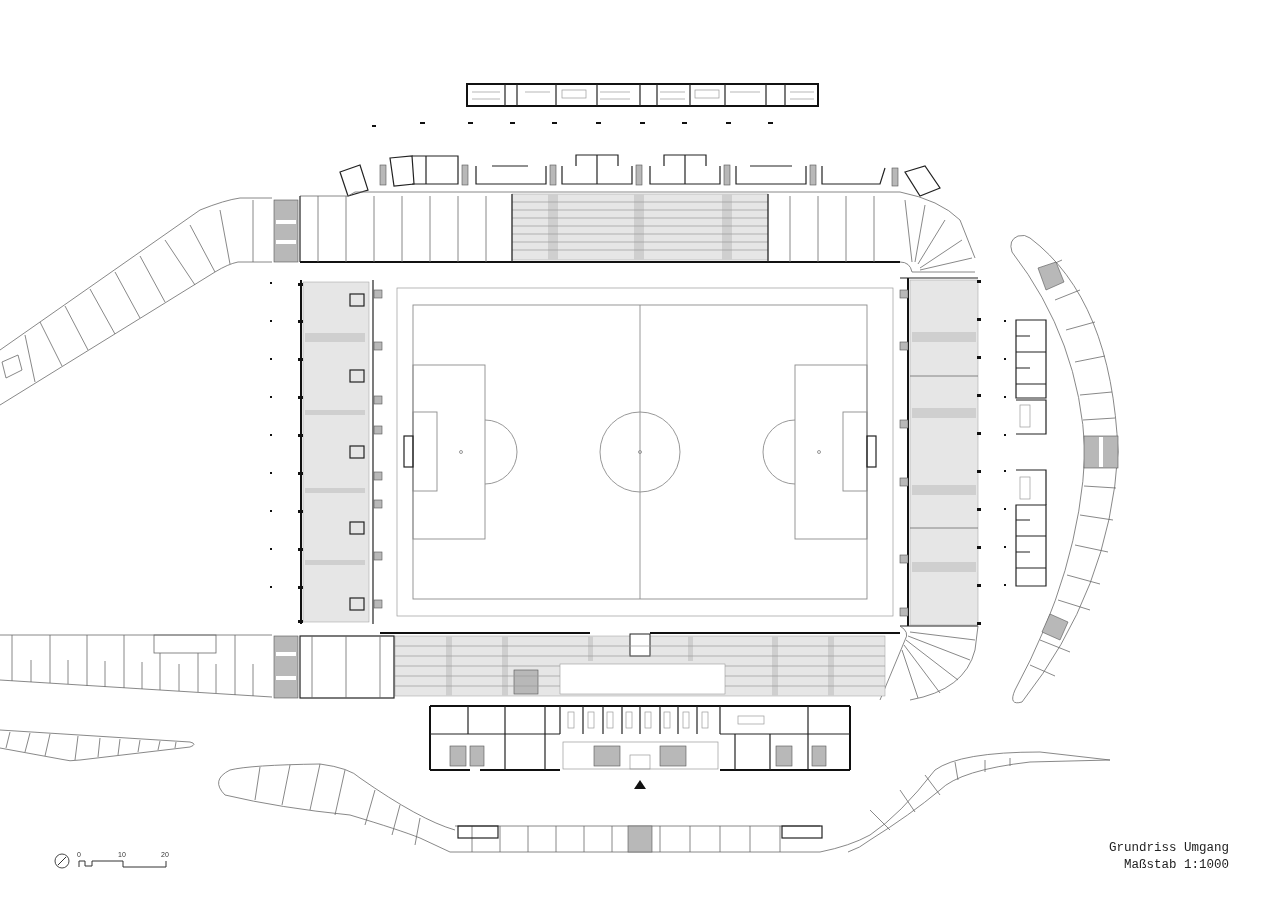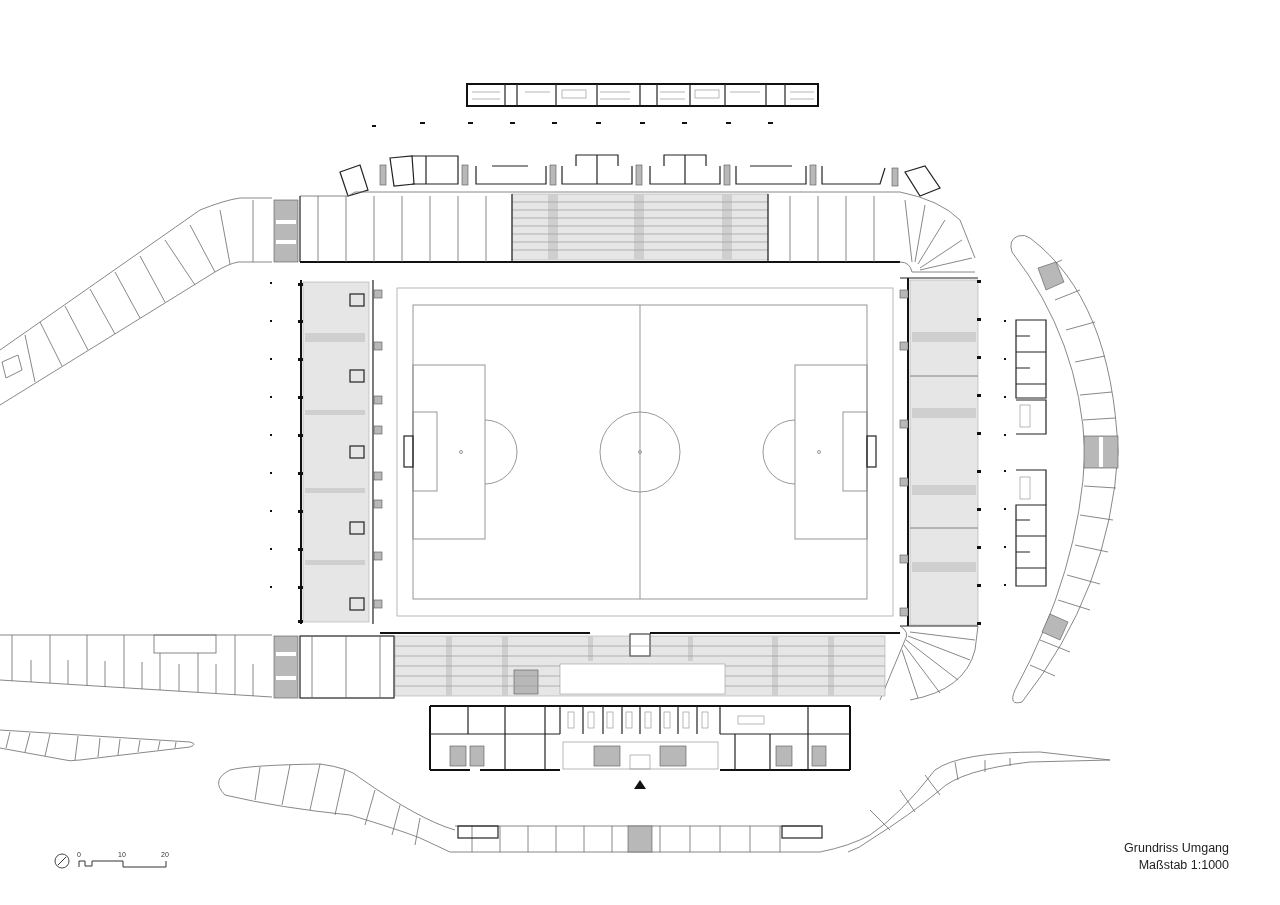--- a/index.html
+++ b/index.html
@@ -8,21 +8,21 @@
     .ln { fill: none; stroke: #6a6a6a; stroke-width: 0.8; }
     .ln-light { fill: none; stroke: #9a9a9a; stroke-width: 0.7; }
     .ln-pitch { fill: none; stroke: #8c8c8c; stroke-width: 0.9; }
     .wall { fill: none; stroke: #111; stroke-width: 2; }
     .wall-thin { fill: none; stroke: #222; stroke-width: 1.2; }
     .seat { fill: #e6e6e6; stroke: #9c9c9c; stroke-width: 0.5; }
     .seat-band { fill: #cfcfcf; stroke: none; }
     .stair { fill: #b8b8b8; stroke: #555; stroke-width: 0.6; }
     .col { fill: #111; }
     .title-block { position: absolute; right: 51px; top: 840px; text-align: right; color: #222; font-size: 12.5px; line-height: 17px; }
-    .title-block div { white-space: nowrap; }
+    .title-block div { white-space: nowrap; font-family: Liberation Mono, monospace; }
     .scale-label { position: absolute; font-size: 7px; color: #333; }
   </style>
 </head>
 <body>
 
 <svg id="plan" viewBox="0 0 1280 905" xmlns="http://www.w3.org/2000/svg">
 
   <g>
     <rect class="wall" x="467" y="84" width="351" height="22"></rect>
     <g class="wall-thin">

